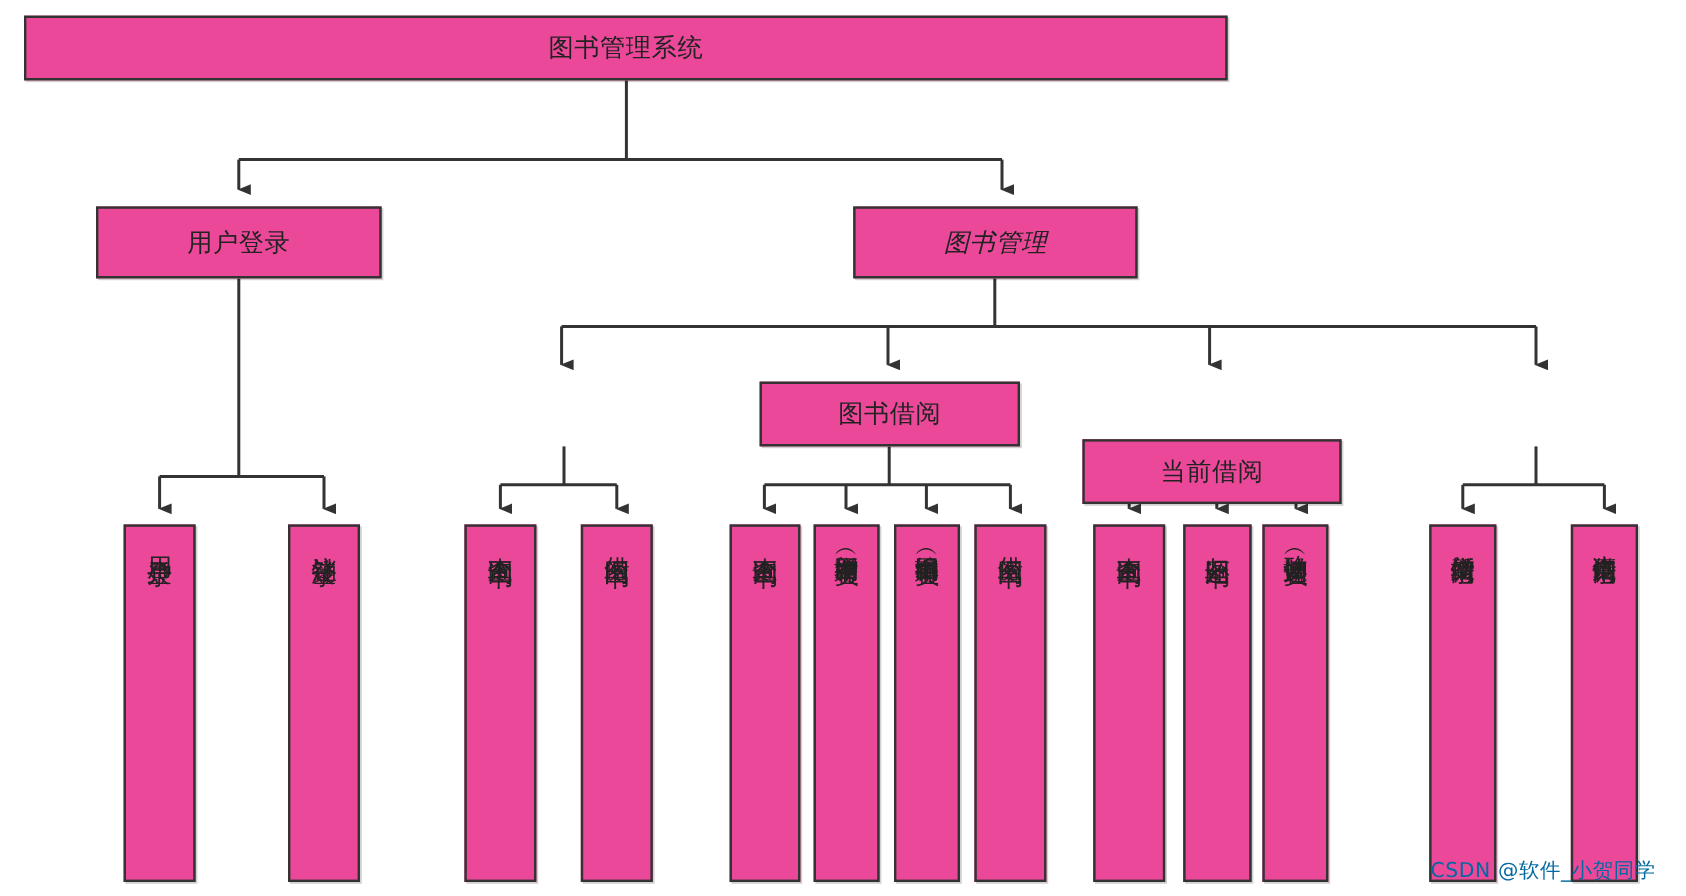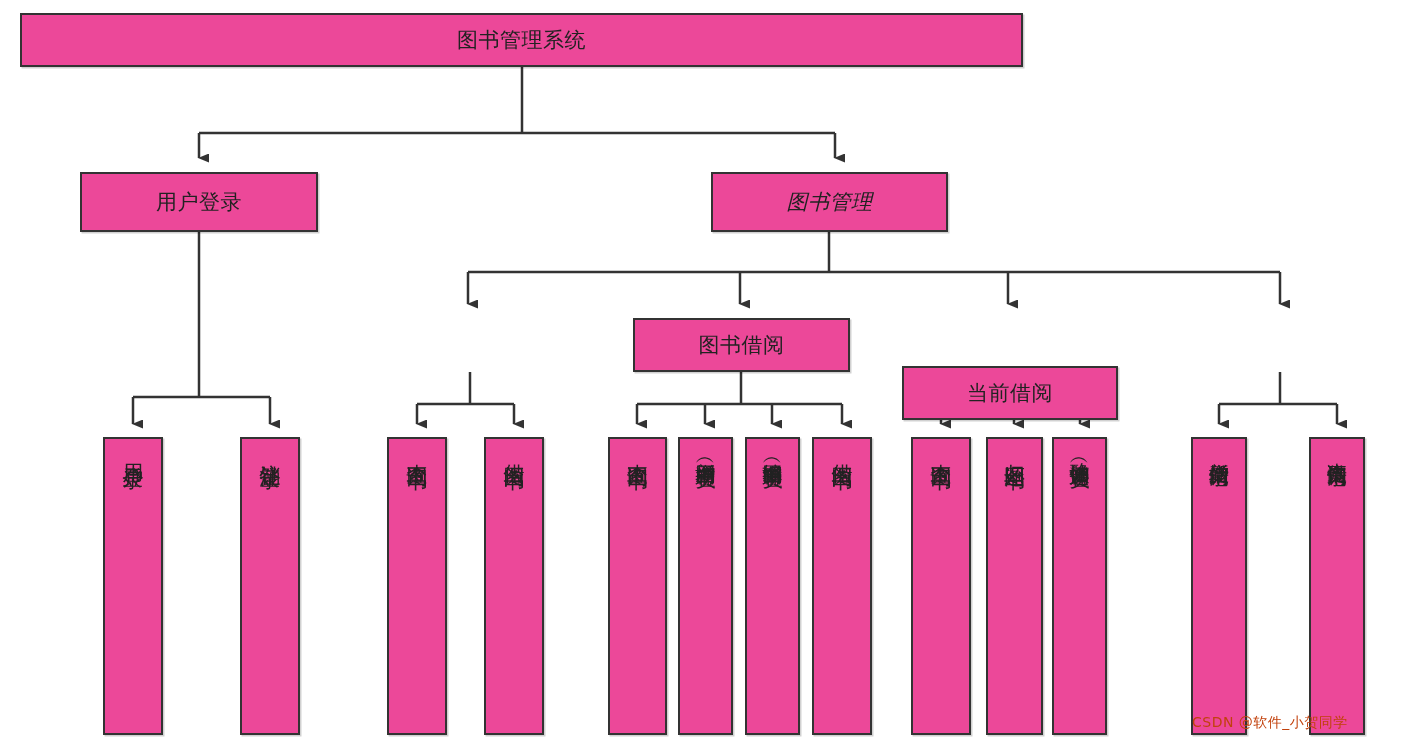--- a/index.html
+++ b/index.html
@@ -53,22 +53,22 @@
     letter-spacing: 2px;
     white-space: nowrap;
     color: #222222;
   }
   .node.vertical.tall-text .vtext {
     font-size: 20px;
     letter-spacing: 1px;
   }
   .watermark {
     position: absolute;
-    font-size: 14px;
-    color: #c2410c;
+    font-size: 17px;
+    color: #0369a1;
     white-space: nowrap;
     letter-spacing: 0.5px;
   }
 </style>
 </head>
 <body>
 
 <div id="diagram-root">
 
   <svg class="connector-layer" viewBox="0 0 1405 747" xmlns="http://www.w3.org/2000/svg">

